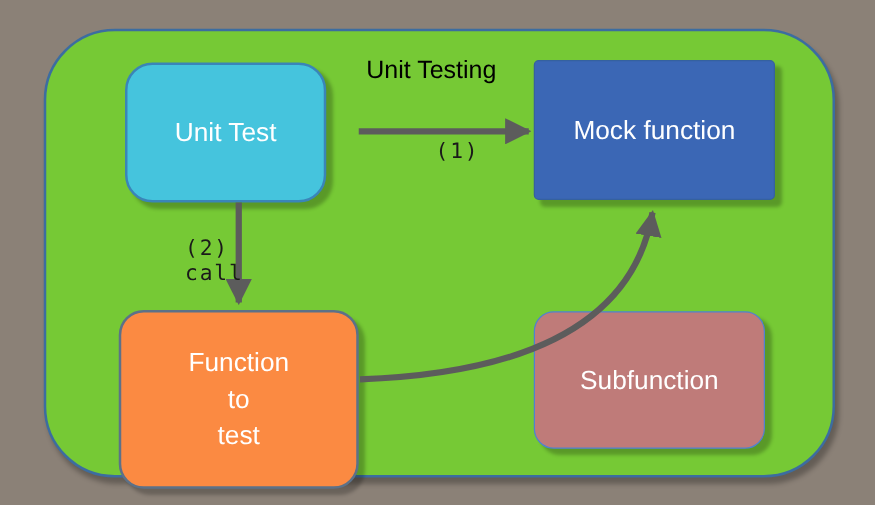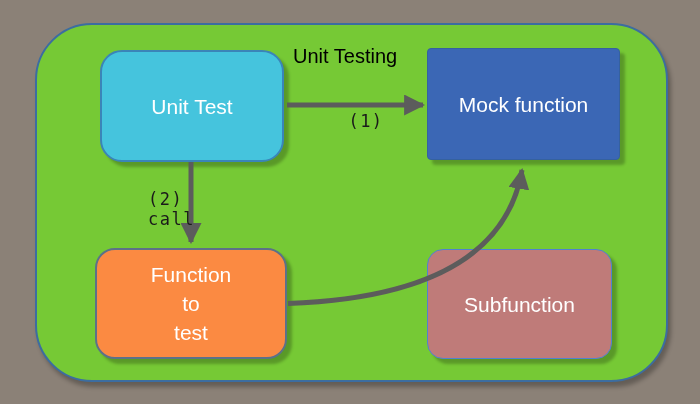--- a/index.html
+++ b/index.html
@@ -45,33 +45,33 @@
     text-align: center;
     color: #FFFFFF;
     font-size: 21px;
     line-height: 29px;
     box-sizing: border-box;
     white-space: pre-line;
     z-index: 2;
     box-shadow: 5px 5px 3px rgba(0,0,0,0.24);
   }
   .node-unit-test {
-    left: 100px; top: 50px; width: 184px; height: 112px;
+    left: 100px; top: 50px; width: 161px; height: 112px;
     background: #45C4DD;
     border: 2px solid #3A85B8;
     border-radius: 22px;
   }
   .node-mock-function {
     left: 427px; top: 48px; width: 193px; height: 112px;
     background: #3B67B5;
     border: 1px solid #35619F;
     border-radius: 4px;
   }
   .node-function-to-test {
-    left: 95px; top: 248px; width: 192px; height: 111px;
+    left: 95px; top: 248px; width: 192px; height: 143px;
     background: #FB8A42;
     border: 2px solid #5C7188;
     border-radius: 20px;
   }
   .node-subfunction {
     left: 427px; top: 249px; width: 185px; height: 110px;
     background: #BF7B79;
     border: 1px solid #4F82CF;
     border-radius: 16px;
   }

